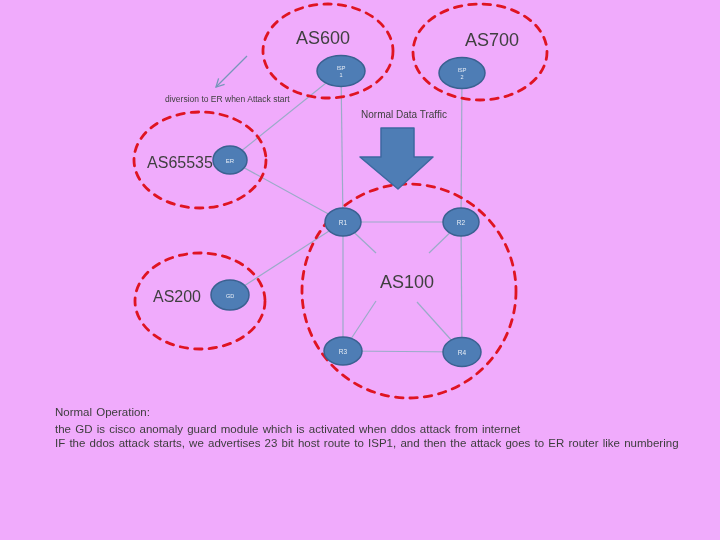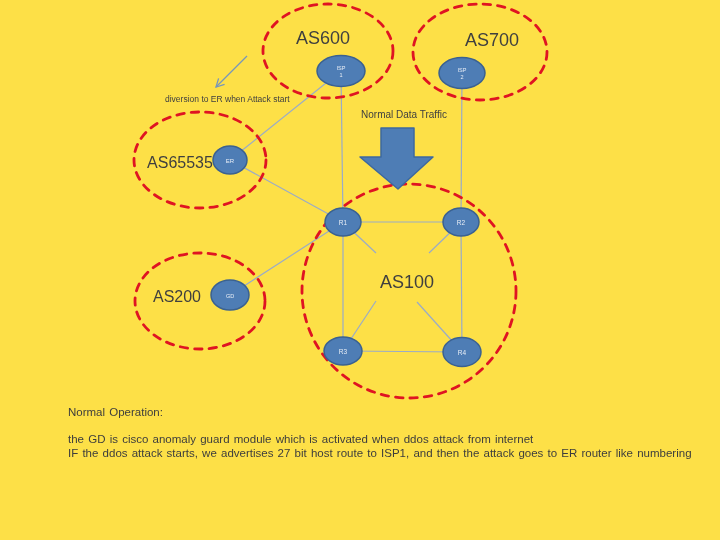--- a/index.html
+++ b/index.html
@@ -3,21 +3,21 @@
 <meta charset="utf-8">
 <style>
   html, body {
     margin: 0; padding: 0;
     background: #ffffff;
     font-family: "Liberation Sans", "DejaVu Sans", sans-serif;
   }
   #slide {
     position: relative;
     width: 720px; height: 540px;
-    background: #fde047;
+    background: #f0abfc;
     overflow: hidden;
   }
   #diagram-svg {
     position: absolute; left: 0; top: 0;
   }
   .as-label {
     fill: #3f3f3f;
     font-family: "Liberation Sans", "DejaVu Sans", sans-serif;
   }
   .node-label {
@@ -32,28 +32,28 @@
     stroke: #9aabc8; stroke-width: 1.2; fill: none;
   }
   .as-boundary {
     fill: none; stroke: #df1422; stroke-width: 2.8;
     stroke-dasharray: 7.5 7; stroke-linecap: round;
   }
   .node {
     fill: #4e7db5; stroke: #3a6191; stroke-width: 1.5;
   }
   #notes {
-    position: absolute; left: 68px; top: 405px;
+    position: absolute; left: 55px; top: 405px;
     width: 640px;
     color: #3d3d3d;
     font-size: 11.5px;
     line-height: 14px;
     word-spacing: 1px;
   }
-  #notes .para2 { margin-top: 13px; }
+  #notes .para2 { margin-top: 3px; }
   #notes div { white-space: nowrap; }
 </style>
 </head>
 <body>
 
 <div id="slide">
 
   <svg id="diagram-svg" width="720" height="540" viewBox="0 0 720 540">
 
     <g>
@@ -137,17 +137,17 @@
       <text class="node-label" x="462" y="354.5" font-size="6.5" text-anchor="middle">R4</text>
     </g>
   </svg>
 
   <div id="notes">
     <div class="para1">
       <div>Normal Operation:</div>
     </div>
     <div class="para2">
       <div>the GD is cisco anomaly guard module which is activated when ddos attack from internet</div>
-      <div>IF the ddos attack starts, we advertises 27 bit host route to ISP1, and then the attack goes to ER router like numbering</div>
+      <div>IF the ddos attack starts, we advertises 23 bit host route to ISP1, and then the attack goes to ER router like numbering</div>
     </div>
   </div>
 
 </div>
 
 </body></html>

